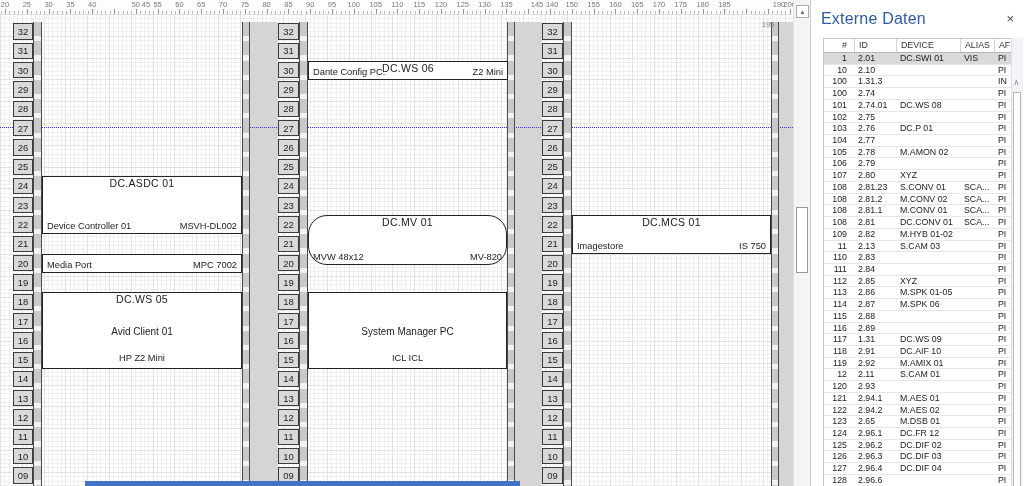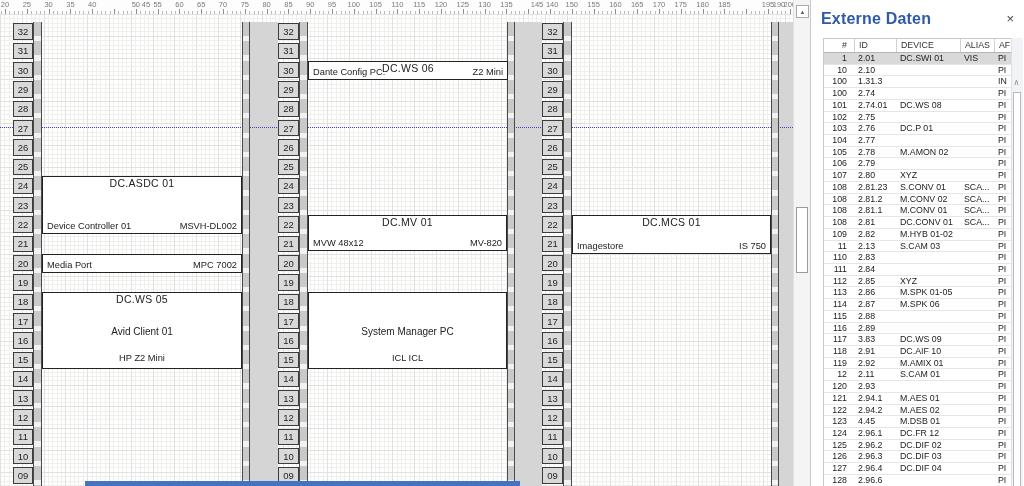--- a/index.html
+++ b/index.html
@@ -137,21 +137,21 @@
           <div class="unitcell" style="left: 278px; top: 414.7px; width: 21px; height: 16.4px;">11</div>
           <div class="unitcell" style="left: 278px; top: 434px; width: 21px; height: 16.4px;">10</div>
           <div class="unitcell" style="left: 278px; top: 453.3px; width: 21px; height: 16.4px;">09</div>
           <div class="rail" style="left: 299px; width: 9px;"></div>
           <div class="rail" style="left: 507px; width: 8px;"></div>
           <div class="block" style="left: 308px; top: 46.6px; width: 200px; height: 19.3px;">
             <div class="bt">DC.WS 06</div>
             <div class="bbl">Dante Config PC.</div>
             <div class="bbr">Z2 Mini</div>
           </div>
-          <div class="block" style="left: 308px; top: 201px; width: 199px; height: 36px;">
+          <div class="block" style="left: 308px; top: 201px; width: 199px; height: 50px; border-radius: 19px;">
             <div class="bt">DC.MV 01</div>
             <div class="bbl">MVW 48x12</div>
             <div class="bbr">MV-820</div>
           </div>
           <div class="block" style="left: 308px; top: 278.2px; width: 199px; height: 77.2px;">
             <div class="bm">System Manager PC</div>
             <div class="bc">ICL ICL</div>
           </div>
           <div class="unitcell" style="left: 542px; top: 9.4px; width: 21px; height: 16.4px;">32</div>
           <div class="unitcell" style="left: 542px; top: 28.7px; width: 21px; height: 16.4px;">31</div>
@@ -218,33 +218,33 @@
         <div class="rlabel" style="left: 528px;">145</div>
         <div class="rlabel" style="left: 562.8px;">150</div>
         <div class="rlabel" style="left: 584.6px;">155</div>
         <div class="rlabel" style="left: 606.4px;">160</div>
         <div class="rlabel" style="left: 628.2px;">165</div>
         <div class="rlabel" style="left: 650px;">170</div>
         <div class="rlabel" style="left: 671.8px;">175</div>
         <div class="rlabel" style="left: 693.6px;">180</div>
         <div class="rlabel" style="left: 715.4px;">185</div>
         <div class="rlabel" style="left: 770px; text-align: center;">190</div>
-        <div class="rlabel" style="left: 759px;">195</div>
+        <div class="rlabel" style="left: 759px; margin-top: 20px;">195</div>
         <div class="rlabel" style="left: 780.8px;">200</div>
       </div>
     <div id="bottombar" style="background: rgb(68, 114, 196);"></div>
   </div>
 
   <div id="vscroll">
     <div id="vscroll-up">▲</div>
     <div id="vscroll-thumb"></div>
   </div>
 
   <div id="panel">
-    <div id="panel-title" style="color: rgb(46, 90, 168); font-weight: bold;">Externe Daten</div>
+    <div id="panel-title" style="color: rgb(46, 90, 168);">Externe Daten</div>
     <div id="panel-close">×</div>
     <div id="etable">
         <div class="tr th">
           <div class="cell c0">#</div>
           <div class="cell c1">ID</div>
           <div class="cell c2">DEVICE</div>
           <div class="cell c3">ALIAS</div>
           <div class="cell c4">AF</div>
         </div>
         <div class="tr sel">
@@ -410,21 +410,21 @@
         </div>
         <div class="tr">
           <div class="cell c0">116</div>
           <div class="cell c1">2.89</div>
           <div class="cell c2"></div>
           <div class="cell c3"></div>
           <div class="cell c4">PI</div>
         </div>
         <div class="tr">
           <div class="cell c0">117</div>
-          <div class="cell c1">3.83</div>
+          <div class="cell c1">1.31</div>
           <div class="cell c2">DC.WS 09</div>
           <div class="cell c3"></div>
           <div class="cell c4">PI</div>
         </div>
         <div class="tr">
           <div class="cell c0">118</div>
           <div class="cell c1">2.91</div>
           <div class="cell c2">DC.AIF 10</div>
           <div class="cell c3"></div>
           <div class="cell c4">PI</div>
@@ -459,21 +459,21 @@
         </div>
         <div class="tr">
           <div class="cell c0">122</div>
           <div class="cell c1">2.94.2</div>
           <div class="cell c2">M.AES 02</div>
           <div class="cell c3"></div>
           <div class="cell c4">PI</div>
         </div>
         <div class="tr">
           <div class="cell c0">123</div>
-          <div class="cell c1">4.45</div>
+          <div class="cell c1">2.65</div>
           <div class="cell c2">M.DSB 01</div>
           <div class="cell c3"></div>
           <div class="cell c4">PI</div>
         </div>
         <div class="tr">
           <div class="cell c0">124</div>
           <div class="cell c1">2.96.1</div>
           <div class="cell c2">DC.FR 12</div>
           <div class="cell c3"></div>
           <div class="cell c4">PI</div>

